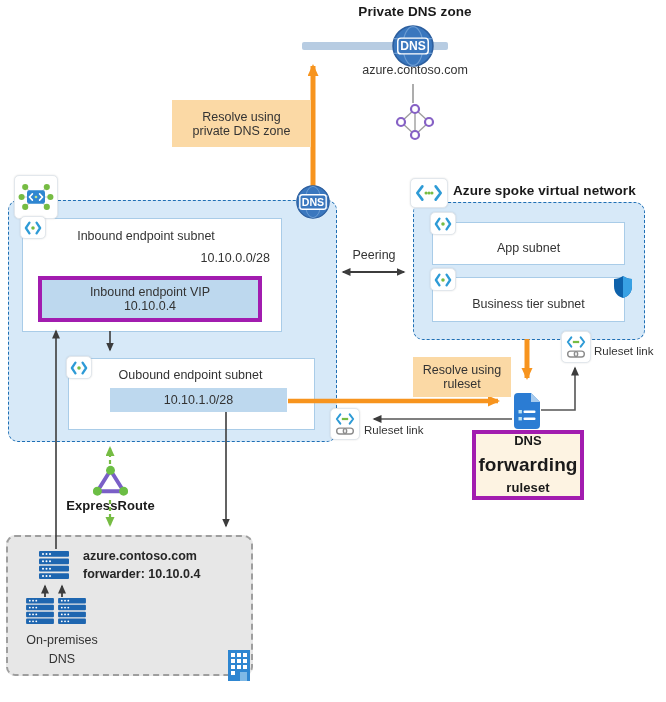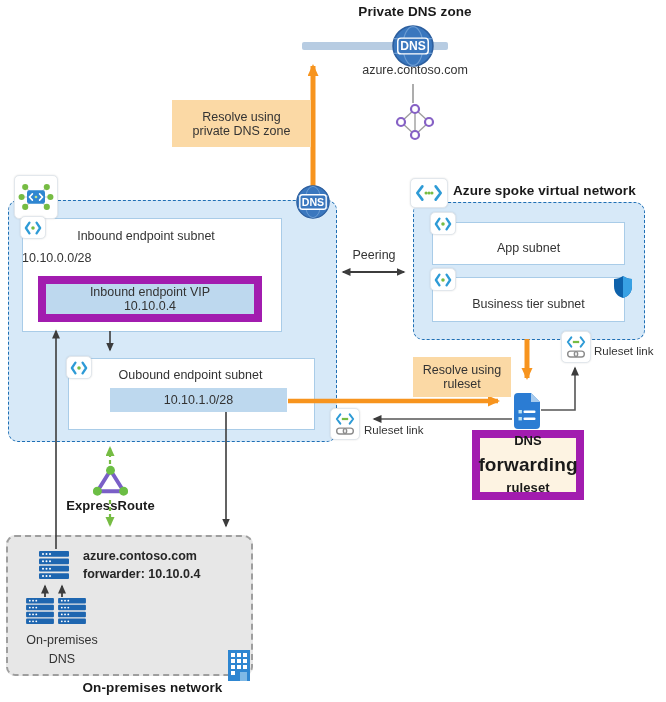--- a/index.html
+++ b/index.html
@@ -7,21 +7,21 @@
           font-family:"Liberation Sans",sans-serif;color:#2b2b2b;}
   .abs{position:absolute;}
   .ctr{display:flex;flex-direction:column;align-items:center;justify-content:center;text-align:center;}
   .bold-title{font-weight:bold;font-size:13.5px;color:#1a1a1a;letter-spacing:.1px;}
   .lbl{font-size:12.5px;color:#333;}
   .sm-lbl{font-size:11.5px;color:#333;}
   .vnet-box{background:#d7e9f8;border:1.6px dashed #1f6fb4;border-radius:10px;z-index:1;}
   .white-box{background:#fff;border:1px solid #a9cce8;z-index:2;}
   .blue-fill{background:#bdd8ee;}
   .peach{background:#fbd9a5;z-index:4;}
-  .orange-frame{border:8px solid #a21caf;box-sizing:border-box;}
+  .orange-frame{border:4px solid #a21caf;box-sizing:border-box;}
   .tile{background:#fff;border:1px solid #e2e7ec;border-radius:5px;box-shadow:0 0 2px rgba(0,0,0,.12);
         display:flex;align-items:center;justify-content:center;z-index:5;}
   .gray-box{background:#e7e7e7;border:2px dashed #9e9e9e;border-radius:9px;z-index:1;}
   .dns-circle{border-radius:50%;z-index:6;}
   svg text{font-family:"Liberation Sans",sans-serif;}
   #connectors{position:absolute;left:0;top:0;z-index:3;pointer-events:none;}
   .z5{z-index:5;} .z6{z-index:6;}
 </style>
 </head>
 <body>
@@ -94,21 +94,21 @@
   <div class="abs vnet-box" style="left:8px;top:200px;width:327px;height:240px;"></div>
 
   <div class="abs white-box" style="left:22px;top:218px;width:258px;height:112px;"></div>
   <div class="abs tile" style="left:20px;top:216px;width:24px;height:21px;">
     <svg width="20" height="16" viewBox="0 0 22 18">
       <path d="M7,3 L3,9 L7,15 M15,3 L19,9 L15,15" stroke="#2E9BD6" stroke-width="2.6" fill="none" stroke-linecap="round" stroke-linejoin="round"></path>
       <circle cx="11" cy="9" r="2" fill="#76BC43"></circle>
     </svg>
   </div>
   <div class="abs lbl" style="left:22px;top:229px;width:248px;text-align:center;z-index:3;">Inbound endpoint subnet</div>
-  <div class="abs lbl" style="left:22px;top:251px;width:248px;text-align:left;z-index:3;">10.10.0.0/28</div>
+  <div class="abs lbl" style="left:22px;top:251px;width:248px;text-align:right;z-index:3;">10.10.0.0/28</div>
 
   <div class="abs blue-fill orange-frame ctr" style="left:38px;top:276px;width:224px;height:46px;z-index:3;">
     <span class="lbl">Inbound endpoint VIP</span>
     <span class="lbl">10.10.0.4</span>
   </div>
 
   <div class="abs white-box" style="left:68px;top:358px;width:245px;height:70px;"></div>
   <div class="abs tile" style="left:66px;top:356px;width:24px;height:21px;">
     <svg width="20" height="16" viewBox="0 0 22 18">
       <path d="M7,3 L3,9 L7,15 M15,3 L19,9 L15,15" stroke="#2E9BD6" stroke-width="2.6" fill="none" stroke-linecap="round" stroke-linejoin="round"></path>
@@ -328,21 +328,20 @@
           <rect x="15" y="9" width="4" height="4"></rect>
         <rect x="3" y="15" width="4" height="4"></rect>
           <rect x="9" y="15" width="4" height="4"></rect>
           <rect x="15" y="15" width="4" height="4"></rect>
         <rect x="3" y="21" width="4" height="4"></rect>
       </g>
       <rect x="12" y="22" width="7" height="9" fill="#7FB9E6"></rect>
     </svg>
   </div>
 
-  <div class="abs bold-title" style="left:50px;top:680px;width:205px;text-align:center;">On-premises network</div>
 
   <svg id="connectors" width="666" height="702" viewBox="0 0 666 702">
     <defs>
       <marker id="ah-o" markerWidth="14" markerHeight="13" refX="10" refY="5.5" orient="auto" markerUnits="userSpaceOnUse">
         <path d="M0,0 L12,5.5 L0,11 Z" fill="#F7941E"></path>
       </marker>
       <marker id="ah-d" markerWidth="11" markerHeight="10" refX="7.5" refY="4" orient="auto-start-reverse" markerUnits="userSpaceOnUse">
         <path d="M0,0 L9,4 L0,8 Z" fill="#3C3C3C"></path>
       </marker>
       <marker id="ah-g" markerWidth="12" markerHeight="11" refX="8" refY="4.5" orient="auto" markerUnits="userSpaceOnUse">

